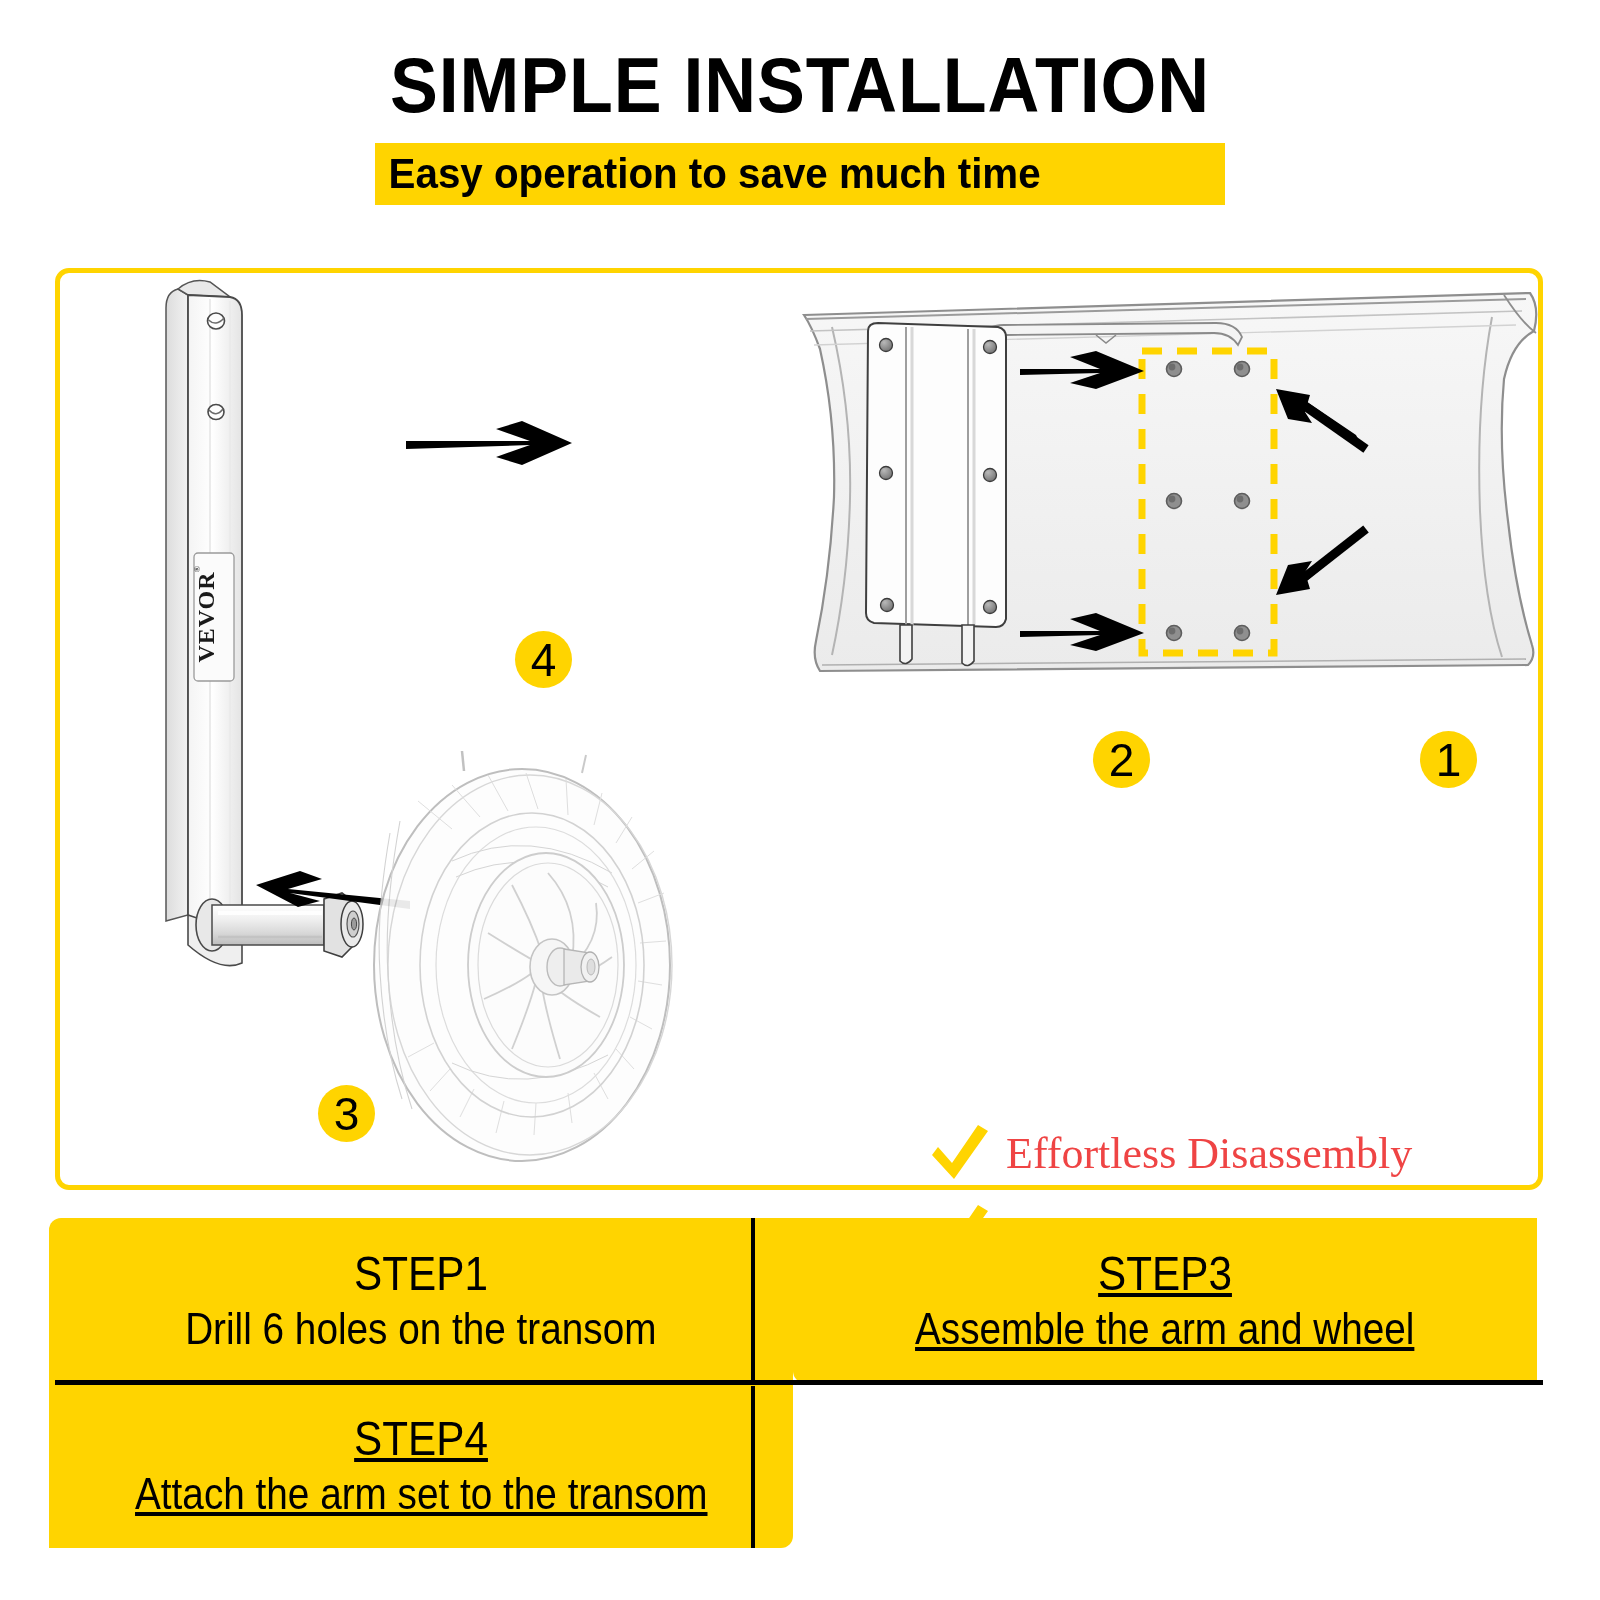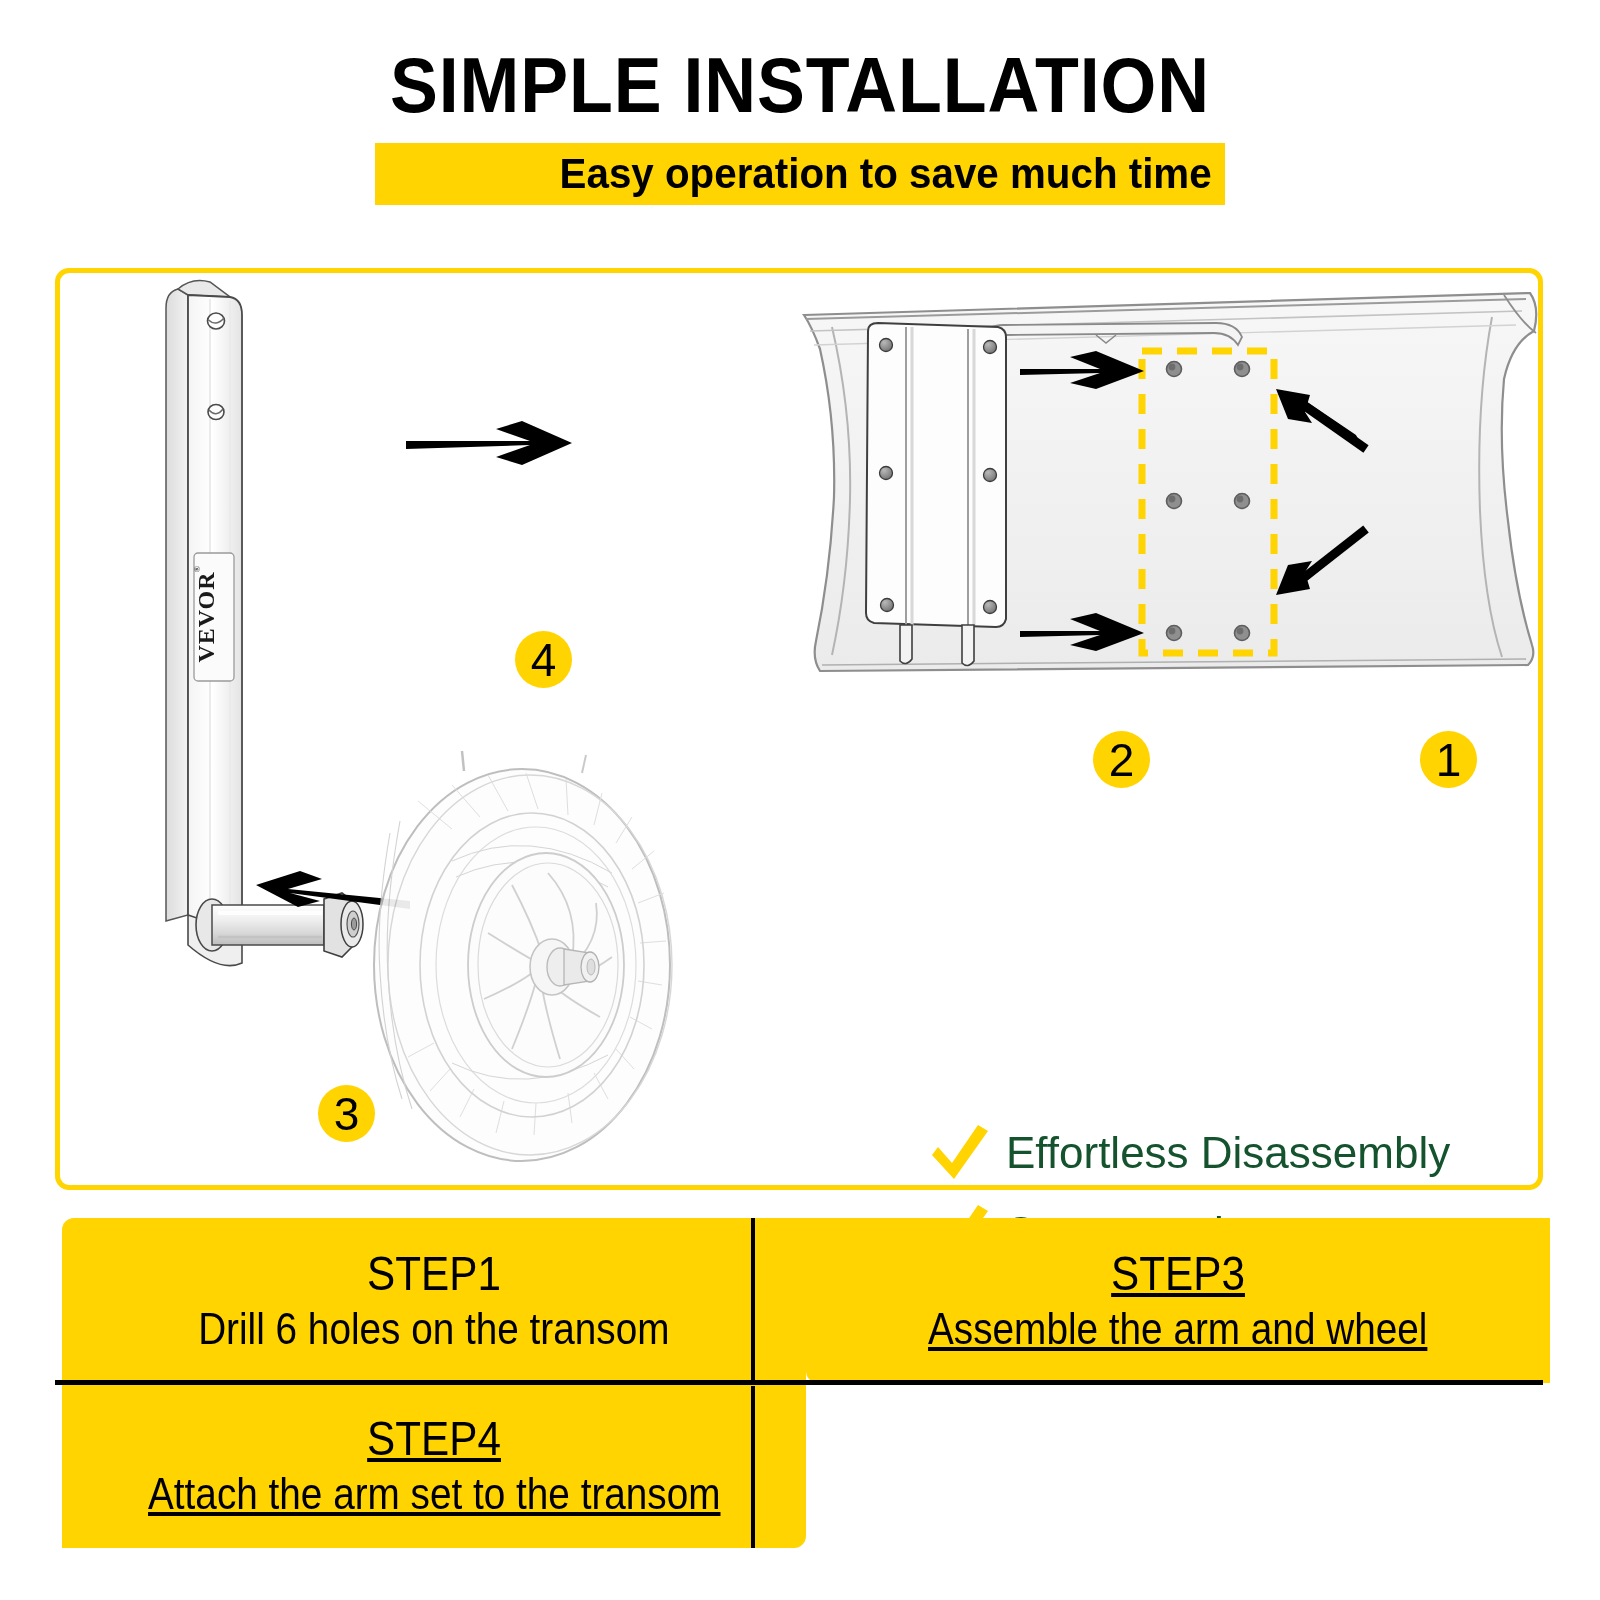--- a/index.html
+++ b/index.html
@@ -27,21 +27,21 @@
     color: #000000;
     transform: scaleX(0.92);
   }
   #subtitle-banner {
     position: absolute;
     left: 375px; top: 143px;
     width: 850px; height: 62px;
     background: #FFD400;
     display: flex;
     align-items: center;
-    justify-content: flex-end;
+    justify-content: flex-start;
   }
   #subtitle-text {
     font-family: "Liberation Sans Narrow", "Liberation Sans", sans-serif;
     font-weight: bold;
     font-size: 42px;
     color: #000000;
     transform: scaleX(0.96);
     white-space: nowrap;
   }
 
@@ -83,31 +83,31 @@
     left: 868px; top: 840px;
     width: 620px;
   }
   .benefit-row {
     display: flex;
     align-items: center;
     height: 80px;
   }
   .check-icon { width: 64px; height: 56px; flex: 0 0 64px; }
   .benefit-label {
-    font-family: Liberation Sans, sans-serif;
+    font-family: Liberation Serif, serif;
     font-size: 44px;
-    color: #14532d;
+    color: #ef4444;
     white-space: nowrap;
     margin-left: 14px;
   }
 
   
   #step-table {
     position: absolute;
-    left: 55px; top: 1218px;
+    left: 42px; top: 1218px;
     width: 1488px; height: 330px;
     display: grid;
     grid-template-columns: 1fr 1fr;
     grid-template-rows: 1fr 1fr;
     gap: 0;
     padding-left: 7px;
   }
   .step-cell {
     background: #FFD400;
     display: flex;

